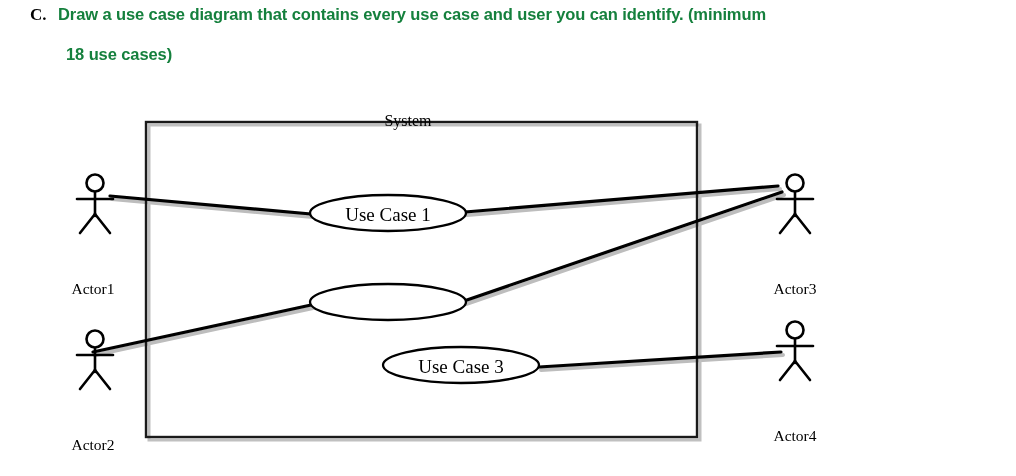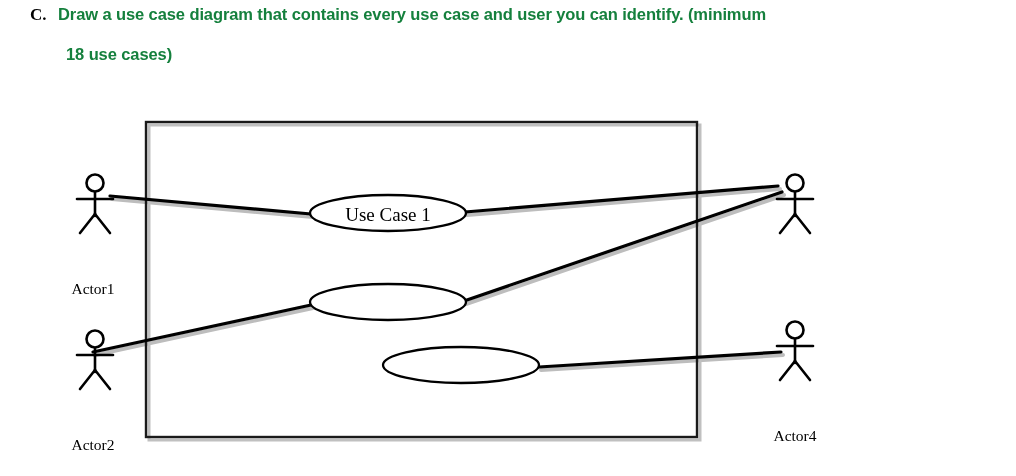--- a/index.html
+++ b/index.html
@@ -160,19 +160,22 @@
 
     <g stroke="#000000" stroke-width="2.6" fill="none" stroke-linecap="round">
       <circle cx="795" cy="244" r="8.5" fill="#ffffff"></circle>
       <line x1="795" y1="253" x2="795" y2="277"></line>
       <line x1="777" y1="260" x2="813" y2="260"></line>
       <line x1="795" y1="275" x2="780" y2="294"></line>
       <line x1="795" y1="275" x2="810" y2="294"></line>
     </g>
   </svg>
 
+  <div class="dg-text system-title">System</div>
 
   <div class="dg-text usecase-label uc1-label">Use Case 1</div>
+  <div class="dg-text usecase-label uc3-label">Use Case 3</div>
 
   <div class="dg-text actor-label a1-label">Actor1</div>
   <div class="dg-text actor-label a2-label">Actor2</div>
+  <div class="dg-text actor-label a3-label">Actor3</div>
   <div class="dg-text actor-label a4-label">Actor4</div>
 </div>
 
 </body></html>

